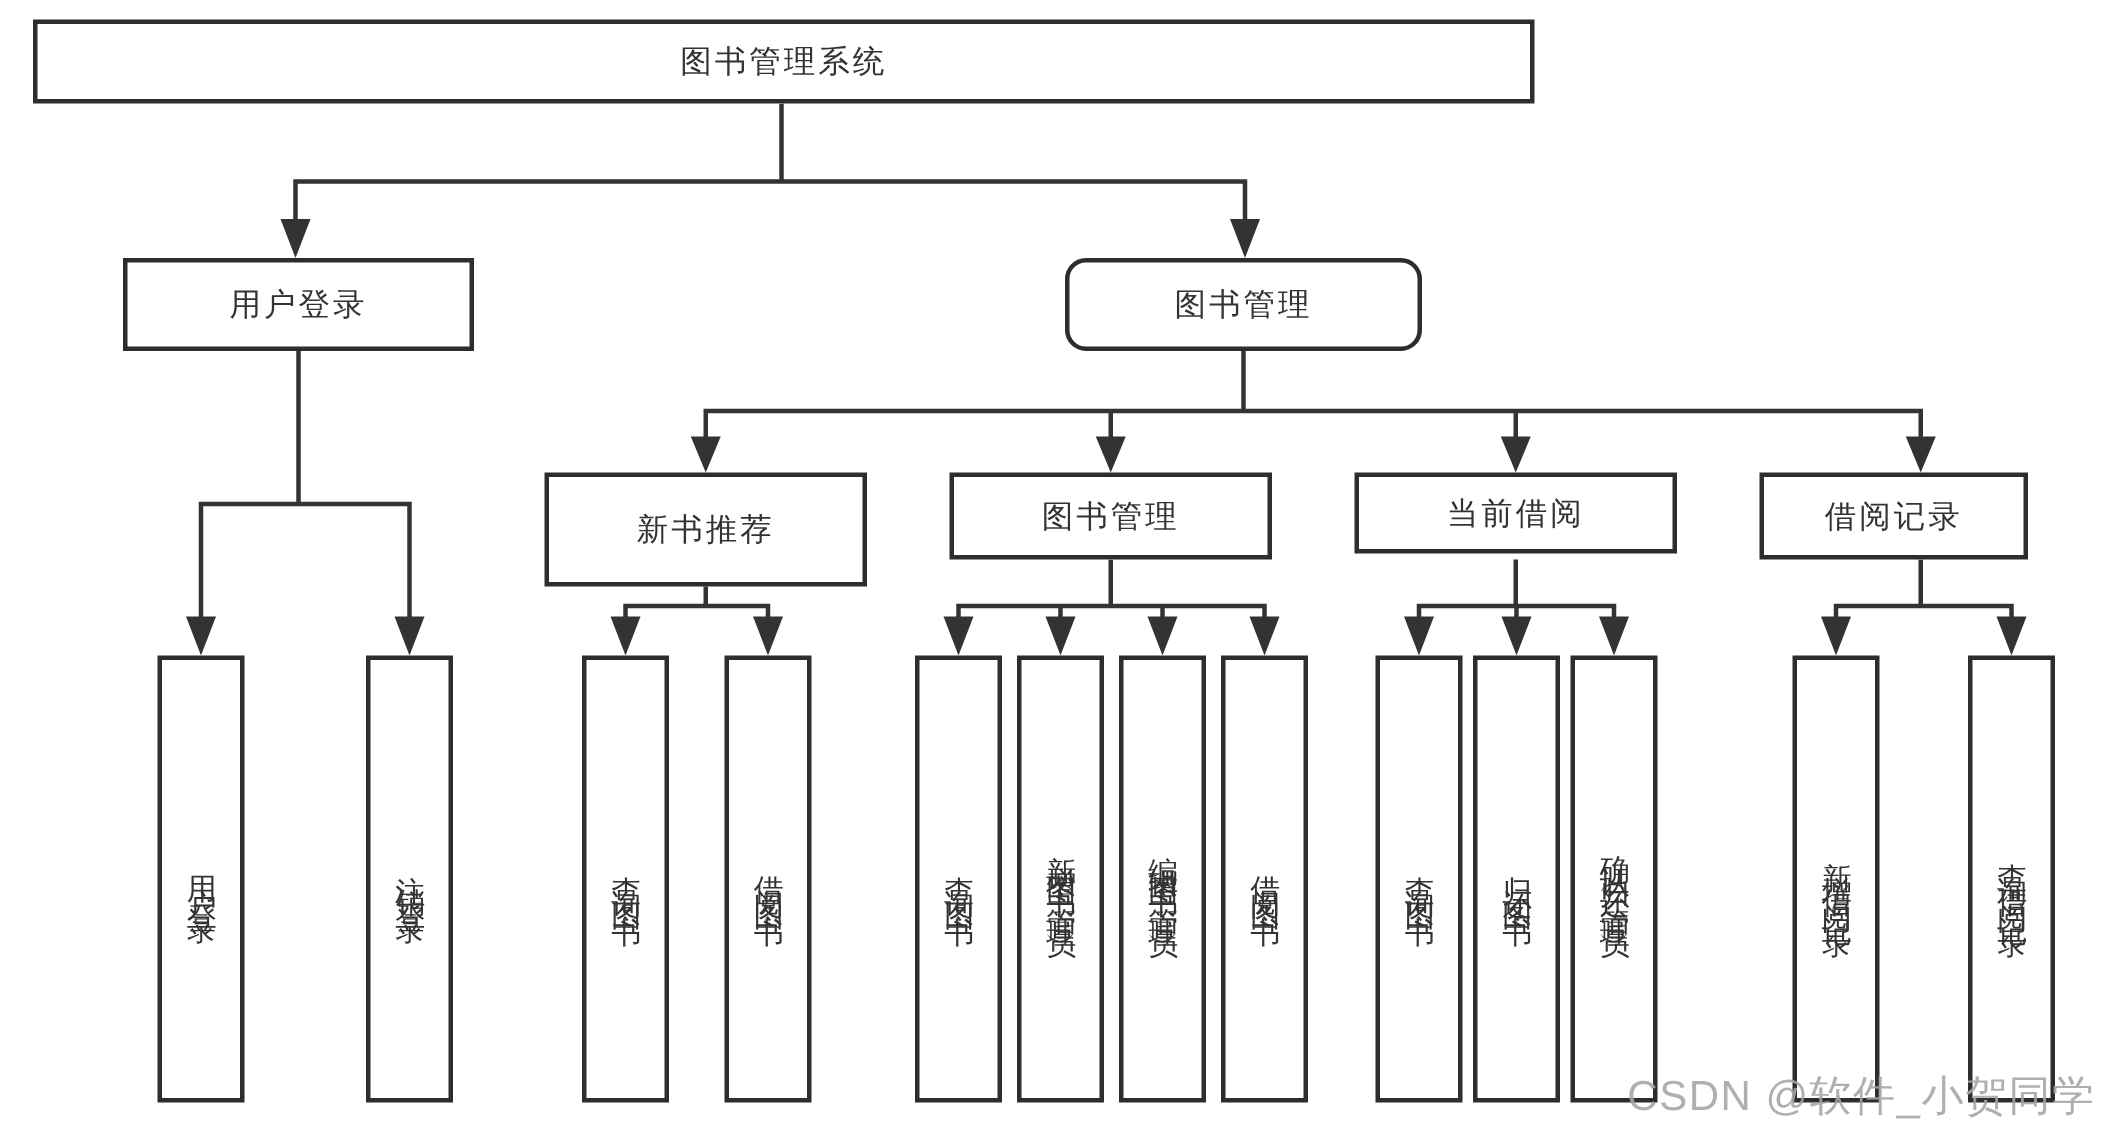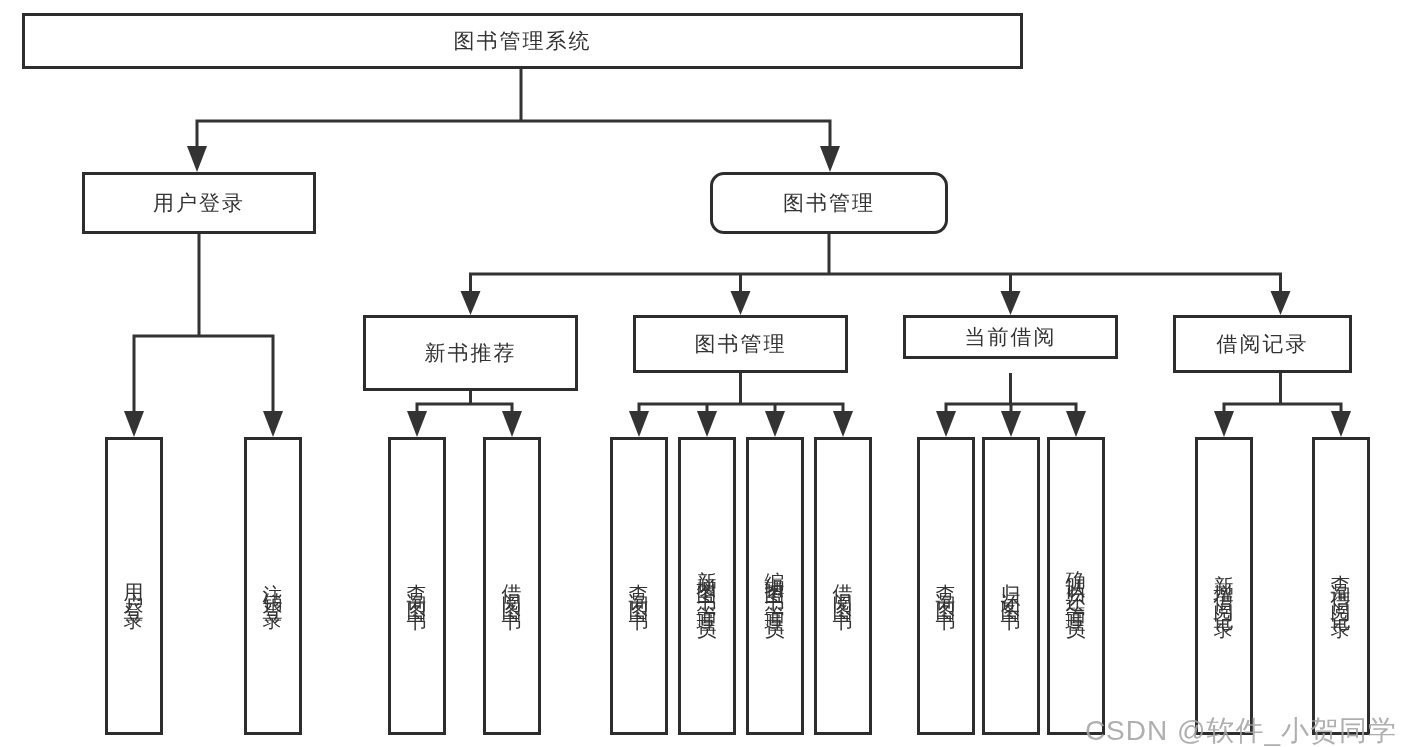--- a/index.html
+++ b/index.html
@@ -108,21 +108,21 @@
     </g>
   </svg>
 
   <div class="node hnode root">图书管理系统</div>
 
   <div class="node hnode" style="left:82px; top:172px; width:234px; height:62px;">用户登录</div>
   <div class="node hnode" style="left:710px; top:172px; width:238px; height:62px;border-radius:14px;">图书管理</div>
 
   <div class="node hnode" style="left:363px; top:315px; width:215px; height:76px;">新书推荐</div>
   <div class="node hnode" style="left:633px; top:315px; width:215px; height:58px;">图书管理</div>
-  <div class="node hnode" style="left:903px; top:315px; width:215px; height:44px;">当前借阅</div>
+  <div class="node hnode" style="left:903px; top:315px; width:215px; height:54px;">当前借阅</div>
   <div class="node hnode" style="left:1173px; top:315px; width:179px; height:58px;">借阅记录</div>
 
   <div class="node leaf" style="left:105px;">用户登录</div>
   <div class="node leaf" style="left:244px;">注销登录</div>
 
   <div class="node leaf" style="left:388px;">查询图书</div>
   <div class="node leaf" style="left:483px;">借阅图书</div>
 
   <div class="node leaf" style="left:610px;">查询图书</div>
   <div class="node leaf long" style="left:678px;">新增图书（管理员）</div>

